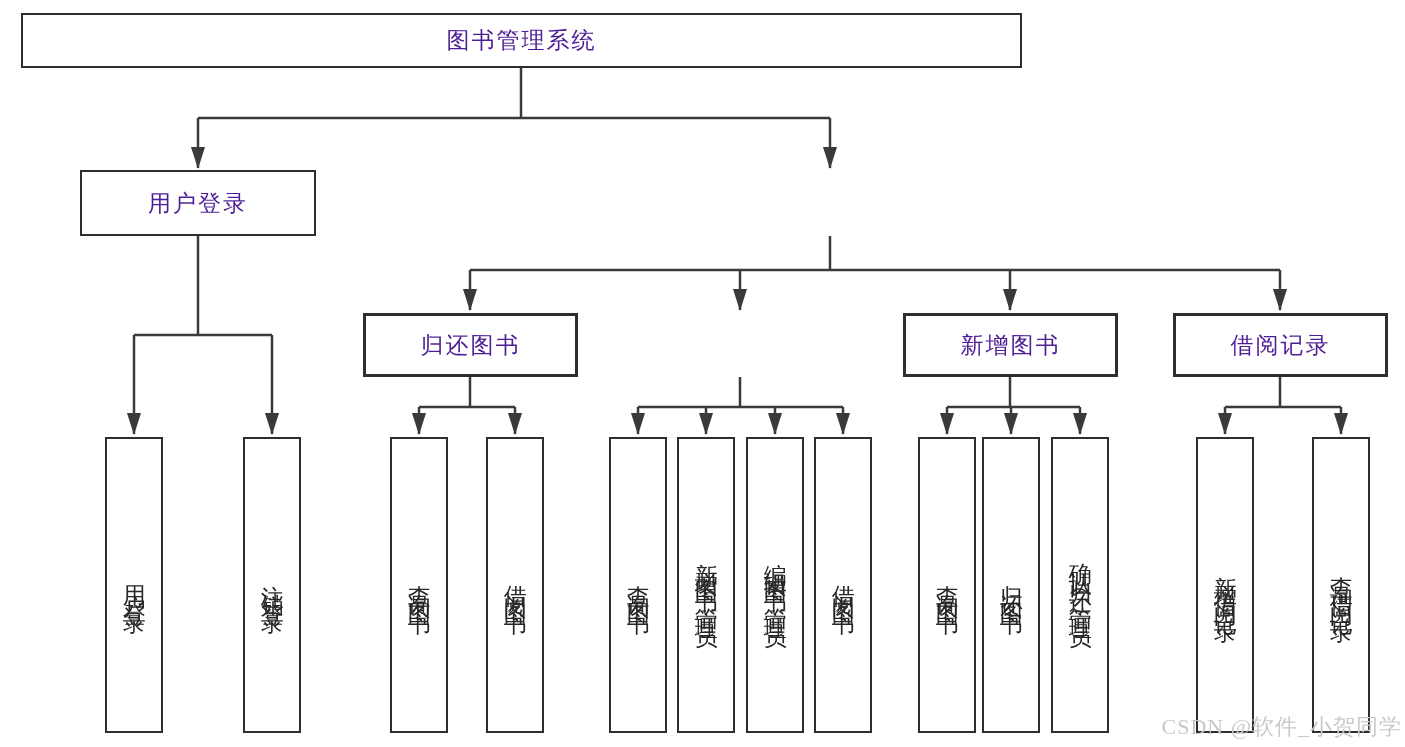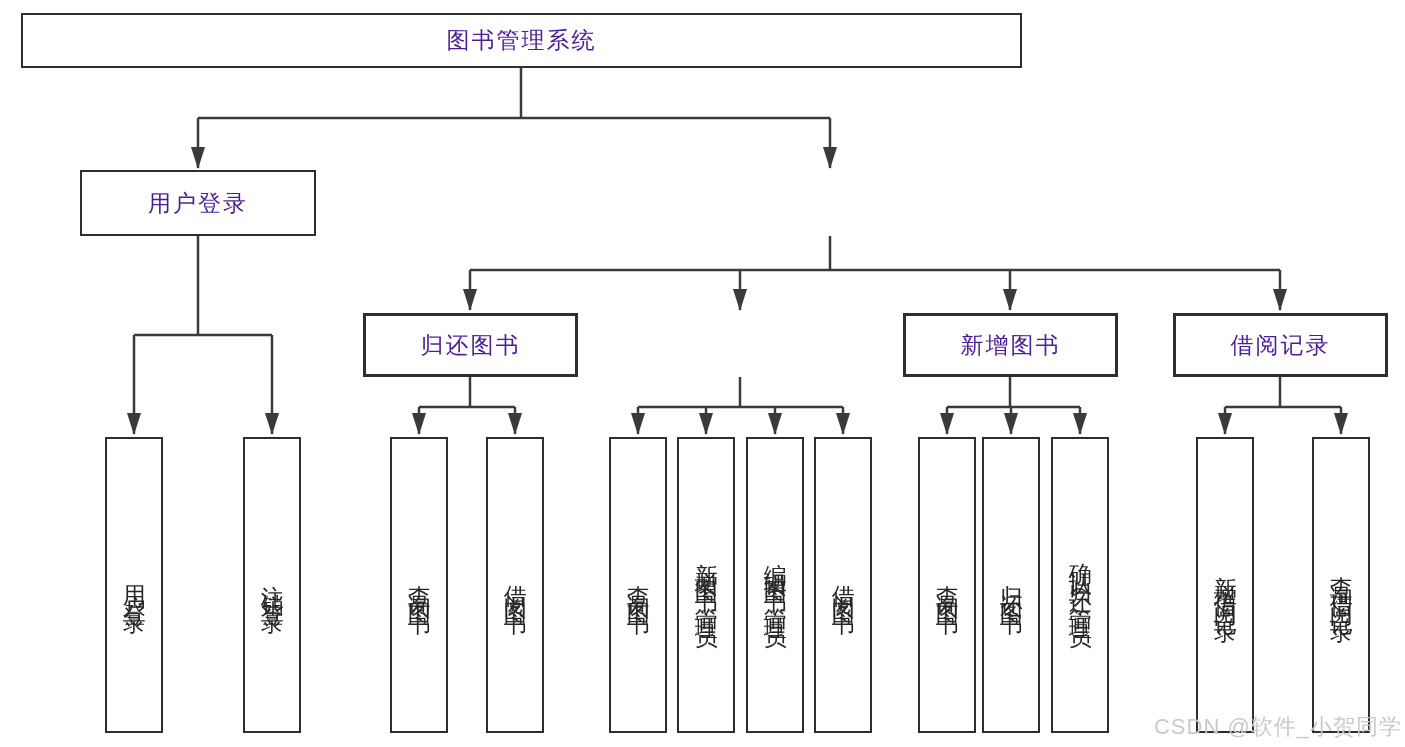--- a/index.html
+++ b/index.html
@@ -27,20 +27,21 @@
   }
   .vtext {
     writing-mode:vertical-rl; text-orientation:mixed;
     font-size:23px; letter-spacing:9px; line-height:1.1;
     color:#262626; white-space:nowrap;
   }
   .watermark {
     position:absolute; top:712px; right:3px;
     font-size:22px; letter-spacing:1px; color:#c9c9c9;
     white-space:nowrap;
+    font-family:Liberation Serif, serif;
   }
 </style>
 </head>
 <body>
 
 <div class="canvas">
 
   <svg class="connectors" viewBox="0 0 1405 747" aria-hidden="true">
     <defs>
       <marker id="arrow" viewBox="0 0 22 14" refX="21" refY="7" markerWidth="22" markerHeight="14" markerUnits="userSpaceOnUse" orient="auto">

